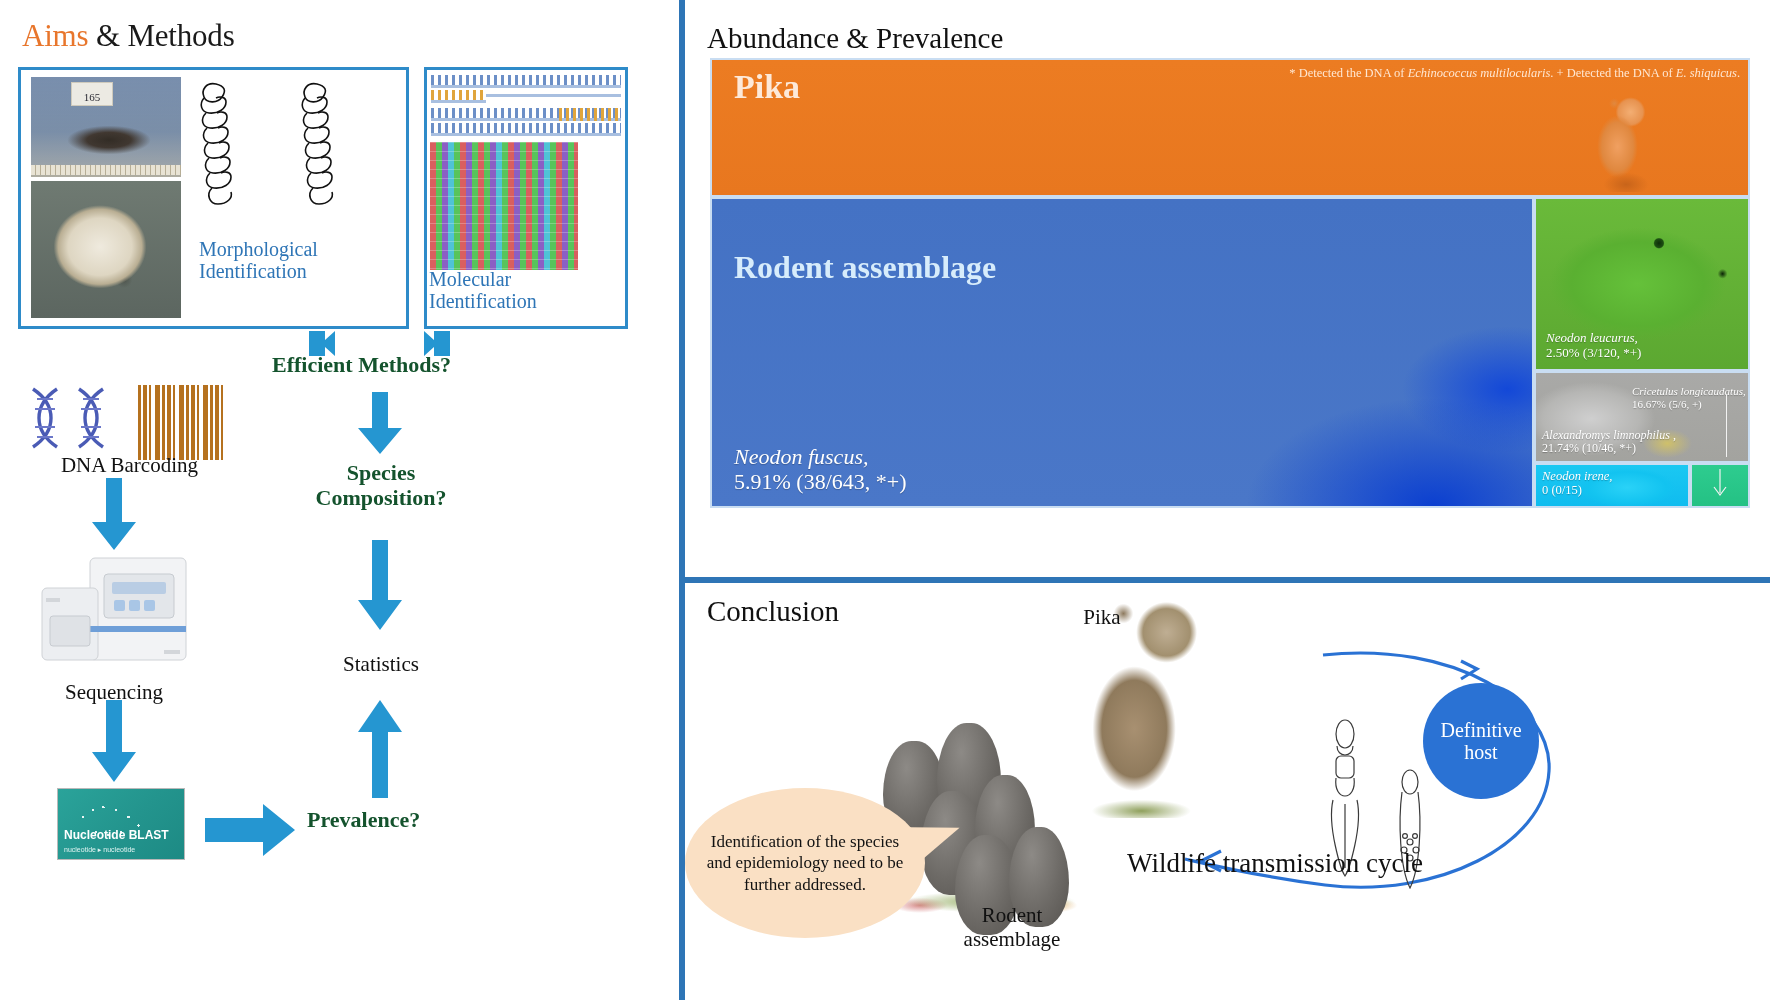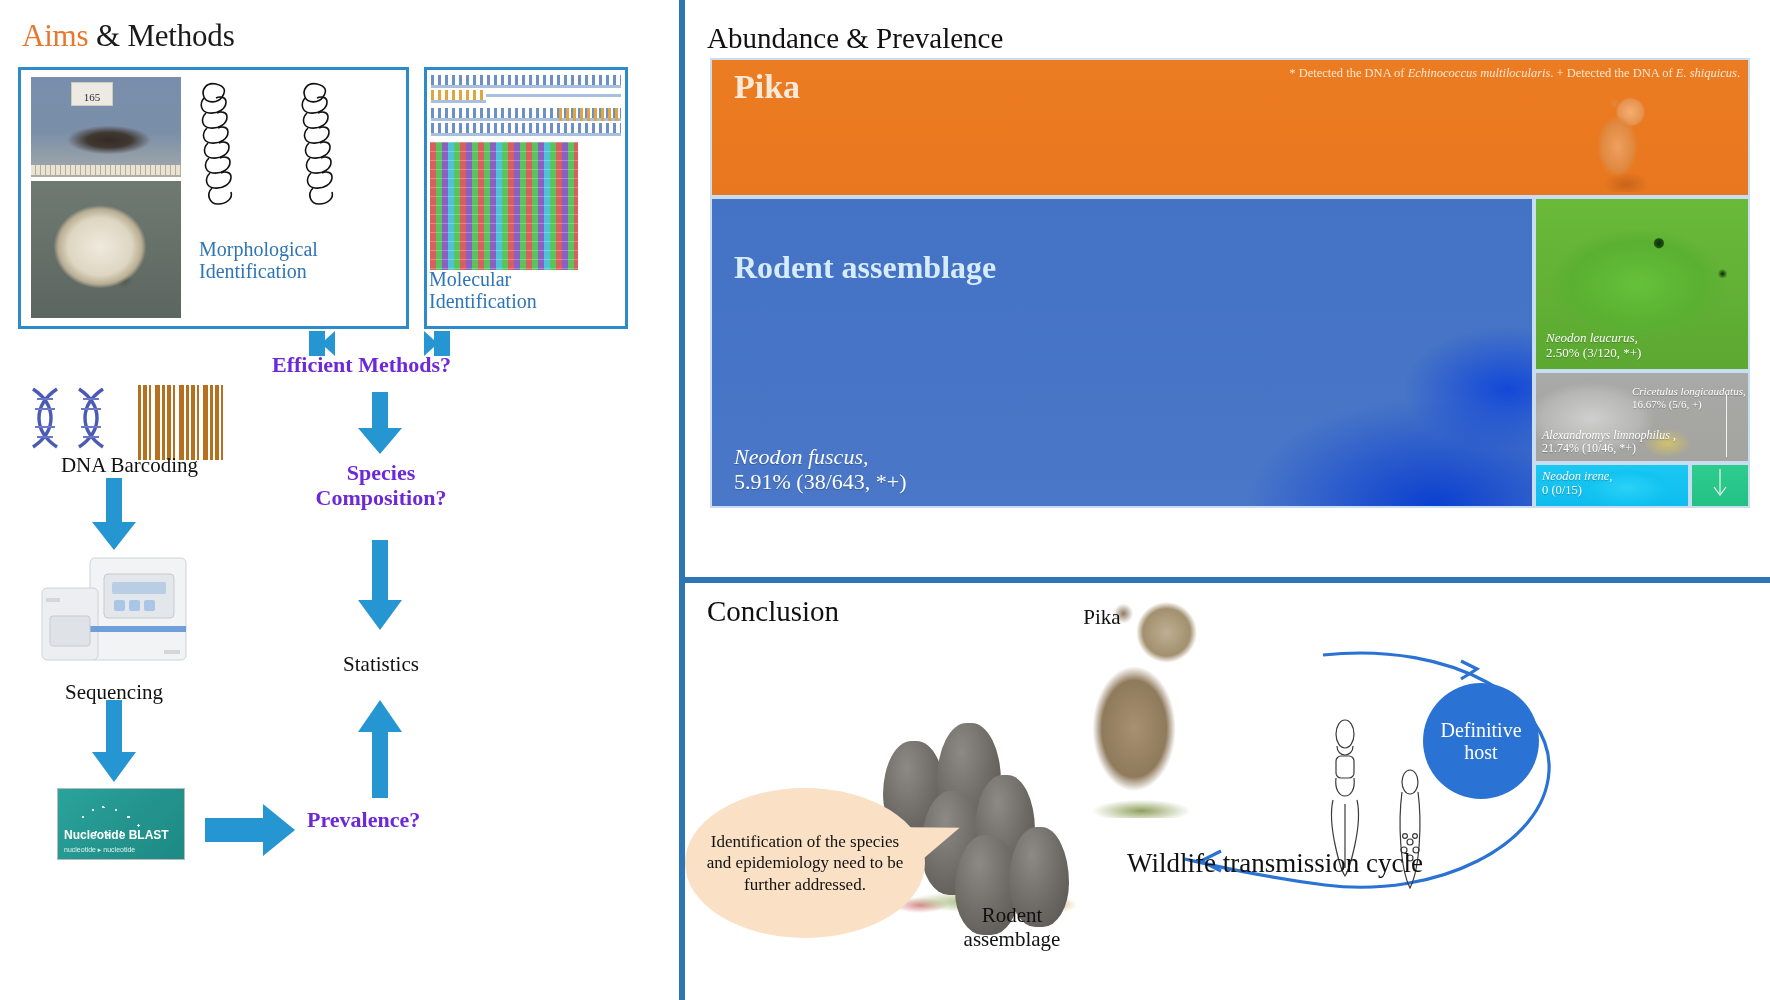--- a/index.html
+++ b/index.html
@@ -96,21 +96,21 @@
   }
   #align-block .rows {
     position:absolute; inset:0;
     background: repeating-linear-gradient(180deg, rgba(255,255,255,0.25) 0 1px, transparent 1px 9px);
   }
 
   
   .arrow { position: absolute; }
 
   .q-text {
-    position: absolute; color: #6d28d9; font-weight: bold;
+    position: absolute; color: #14532d; font-weight: bold;
     font-family: "Liberation Serif", serif; text-align: center;
   }
   #q-efficient { left: 272px; top: 352px; font-size: 22px; }
   #q-species   { left: 296px; top: 460px; font-size: 22px; line-height: 1.15; width: 170px; }
   #q-prev      { left: 307px; top: 807px; font-size: 22px; }
 
   .plain-label {
     position: absolute; color: #111; font-size: 21px;
     font-family: "Liberation Serif", serif; text-align: center;
   }

